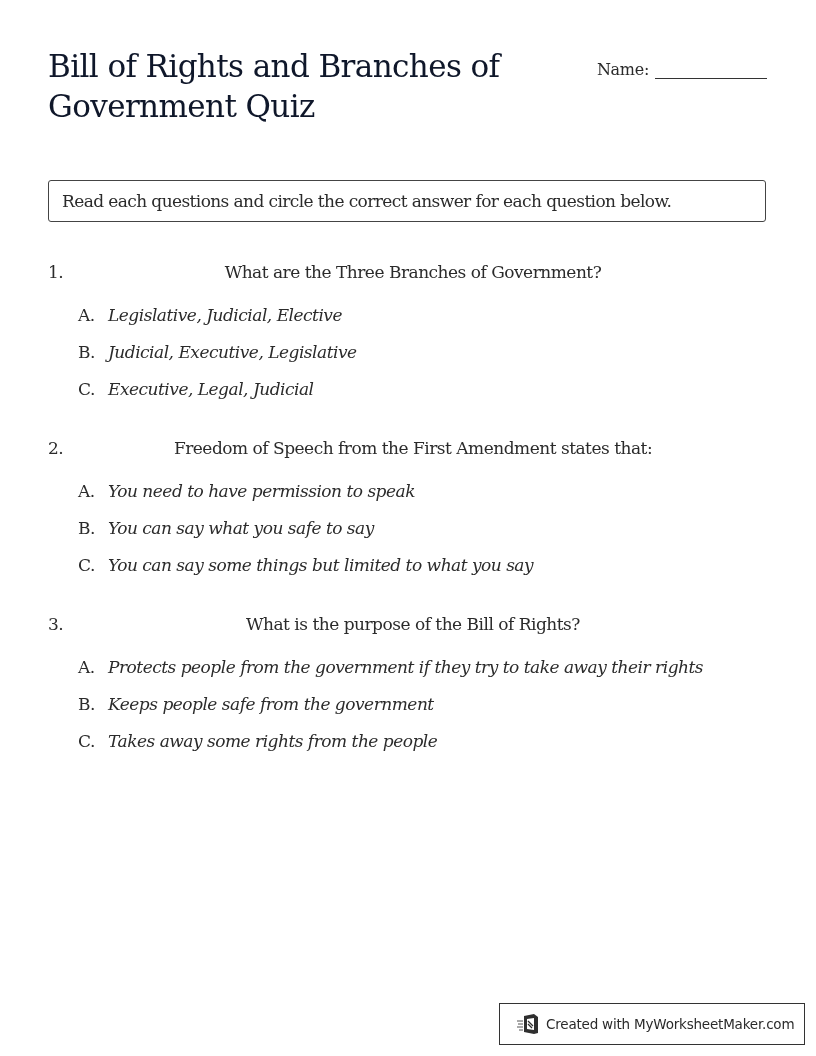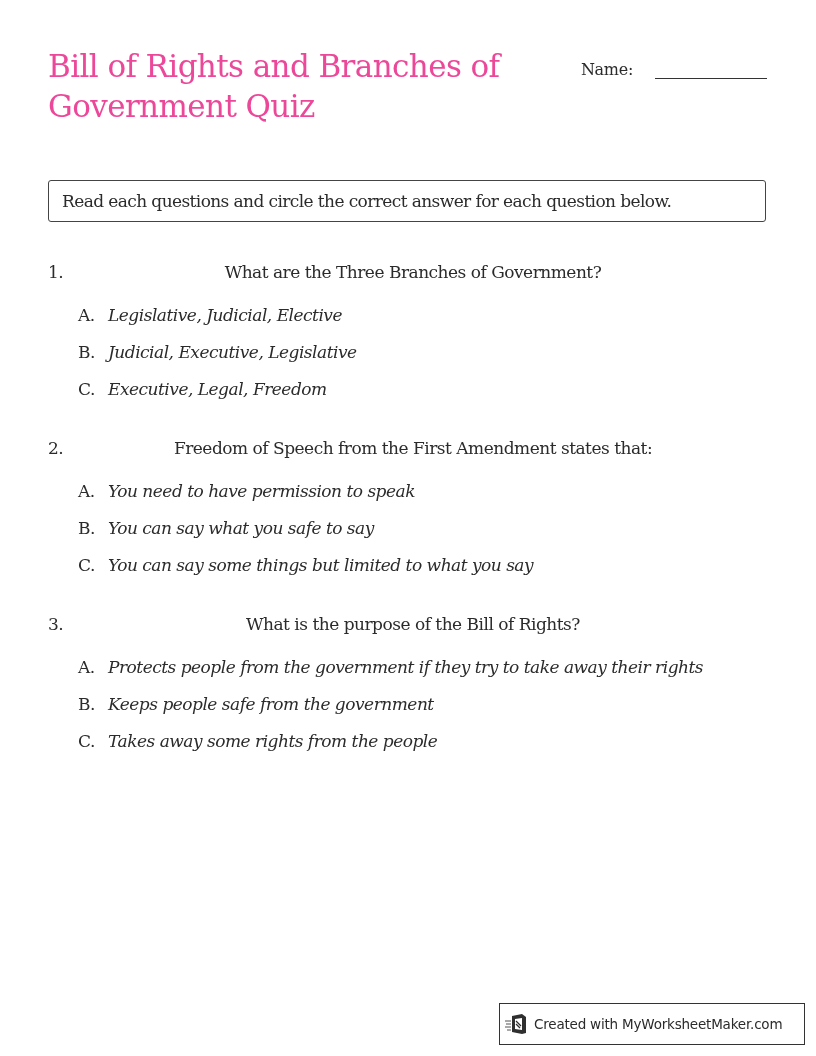--- a/index.html
+++ b/index.html
@@ -17,40 +17,40 @@
     }
     .title {
       position: absolute;
       left: 48px;
       top: 46px;
       width: 500px;
       font-family: "DejaVu Serif", serif;
       font-size: 31px;
       line-height: 40px;
       font-weight: normal;
-      color: #ec4899;
+      color: #0f172a;
       margin: 0;
       letter-spacing: -0.6px;
     }
     .meta {
       position: absolute;
       right: 49px;
       top: 50px;
       width: 200px;
     }
     .meta-row {
       display: flex;
       justify-content: flex-end;
       align-items: flex-end;
       height: 38px;
     }
     .meta-label {
       font-size: 16px;
       color: #2b2b2b;
-      margin-right: 22px;
+      margin-right: 6px;
       line-height: 20px;
       padding-bottom: 8px;
       letter-spacing: -0.3px;
     }
     .meta-line {
       width: 112px;
       border-bottom: 1.5px solid #333;
       height: 0;
       margin-bottom: 9px;
     }
@@ -123,21 +123,21 @@
     .footer-badge {
       position: absolute;
       left: 499px;
       top: 1003px;
       width: 306px;
       height: 42px;
       box-sizing: border-box;
       border: 1.5px solid #333;
       display: flex;
       align-items: center;
-      padding-left: 4px;
+      padding-left: 16px;
       font-family: "DejaVu Sans", "Liberation Sans", sans-serif;
       font-size: 13.5px;
       color: #2b2b2b;
       letter-spacing: -0.2px;
     }
     .badge-icon {
       width: 24px;
       height: 22px;
       margin-right: 6px;
       display: inline-block;
@@ -170,21 +170,21 @@
       <div class="option">
         <span class="opt-letter">A.</span>
         <span class="opt-text">Legislative, Judicial, Elective</span>
       </div>
       <div class="option">
         <span class="opt-letter">B.</span>
         <span class="opt-text">Judicial, Executive, Legislative</span>
       </div>
       <div class="option">
         <span class="opt-letter">C.</span>
-        <span class="opt-text">Executive, Legal, Freedom</span>
+        <span class="opt-text">Executive, Legal, Judicial</span>
       </div>
     </div>
   </div>
 
   <div class="question">
     <div class="q-stem">
       <span class="q-num">2.</span>
       <span class="q-text">Freedom of Speech from the First Amendment states that:</span>
     </div>
     <div class="options">

